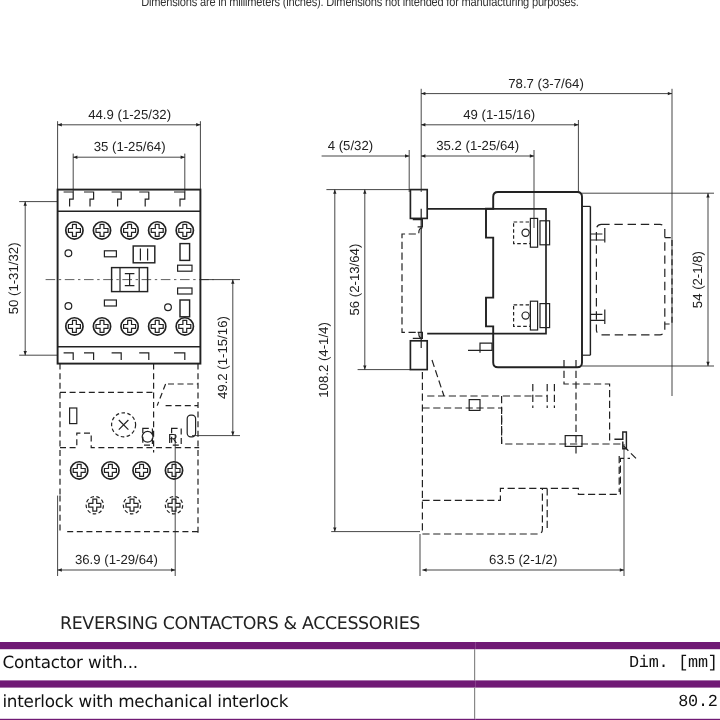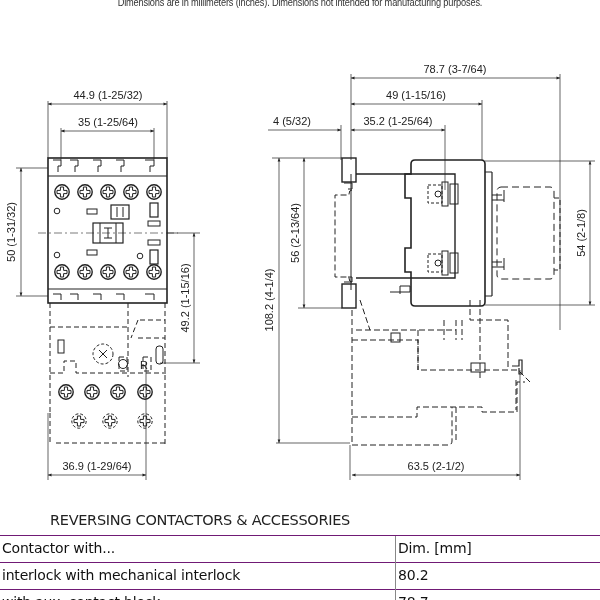--- a/index.html
+++ b/index.html
@@ -2,22 +2,22 @@
 <html><head>
 <meta charset="utf-8">
 <style>
   html, body { margin: 0; padding: 0; background: #ffffff; }
   body { width: 600px; height: 600px; position: relative; overflow: hidden; font-family: "Liberation Sans", sans-serif; color: #222; }
   .note { position: absolute; left: 0; top: -4px; width: 600px; text-align: center; font-family: "Liberation Sans", sans-serif; font-size: 10.5px; color: #333; letter-spacing: -0.2px; transform: scaleX(0.88); transform-origin: center; }
   svg.drawing { position: absolute; left: 0; top: 0; }
   svg text { font-family: "Liberation Sans", sans-serif; font-size: 11px; fill: #222; }
   .section-title { position: absolute; left: 2px; top: 512px; font-family: "DejaVu Sans", sans-serif; font-size: 14.5px; color: #222; letter-spacing: -0.3px; white-space: nowrap; margin-left: 48px; }
   table.spec { position: absolute; left: 0; top: 535px; width: 600px; border-collapse: collapse; font-family: "DejaVu Sans", sans-serif; font-size: 14px; color: #111; }
-  table.spec td { border-top: 1px solid #701a75; padding: 2px 2px 3px 2px; height: 21px; line-height: 17px; white-space: nowrap; letter-spacing: -0.2px; }
-  table.spec td.val { text-align: left; border-left: 1px solid #888; width: 200px; }
+  table.spec td { border-top: 6px solid #701a75; padding: 2px 2px 3px 2px; height: 21px; line-height: 17px; white-space: nowrap; letter-spacing: -0.2px; }
+  table.spec td.val { text-align: right; border-left: 1px solid #888; width: 200px; font-family: Liberation Mono, monospace; }
 </style>
 </head>
 <body>
 
 <div class="note">Dimensions are in millimeters (inches). Dimensions not intended for manufacturing purposes.</div>
 
 <svg class="drawing" width="600" height="505" viewBox="0 0 600 505">
   <defs>
     <marker id="arr" viewBox="0 0 10 10" refX="10" refY="5" markerWidth="7" markerHeight="5" orient="auto-start-reverse">
       <path d="M0,1 L10,5 L0,9 z" fill="#222"></path>

